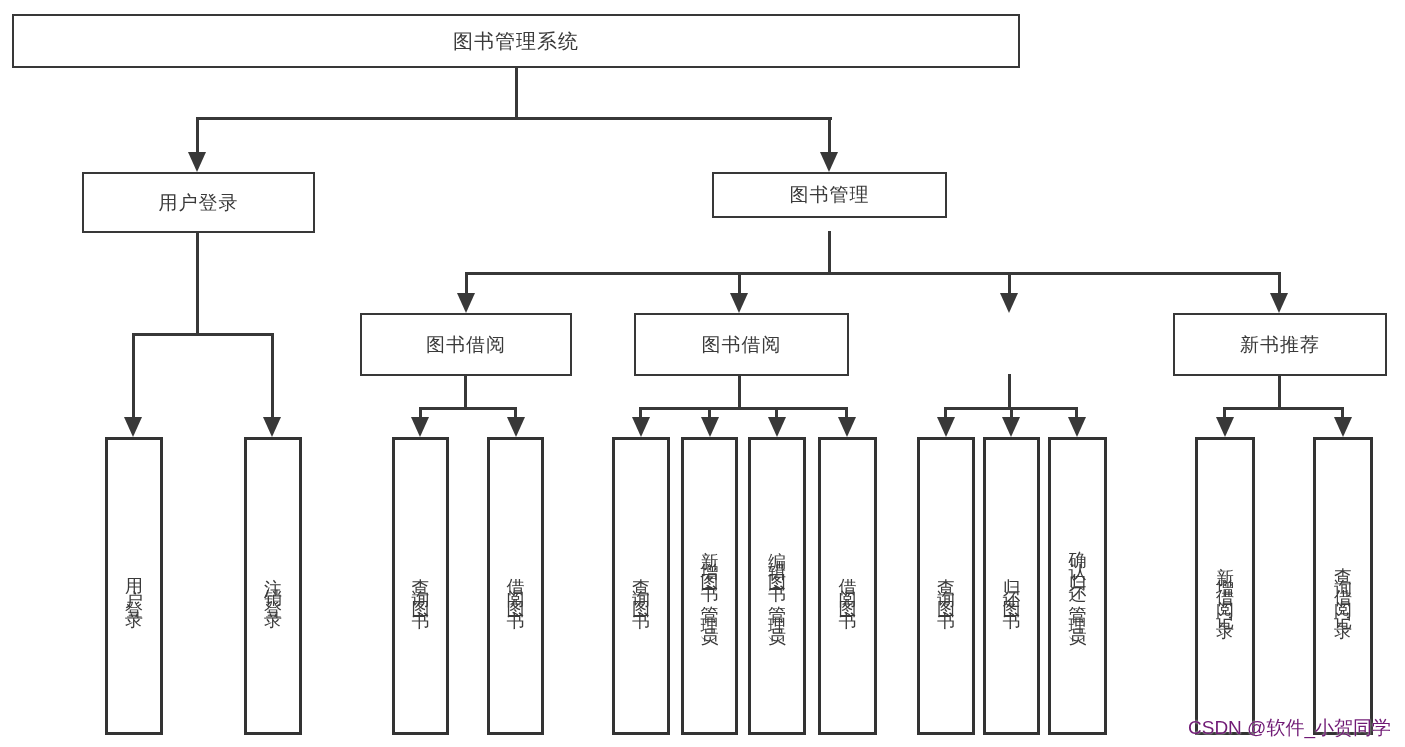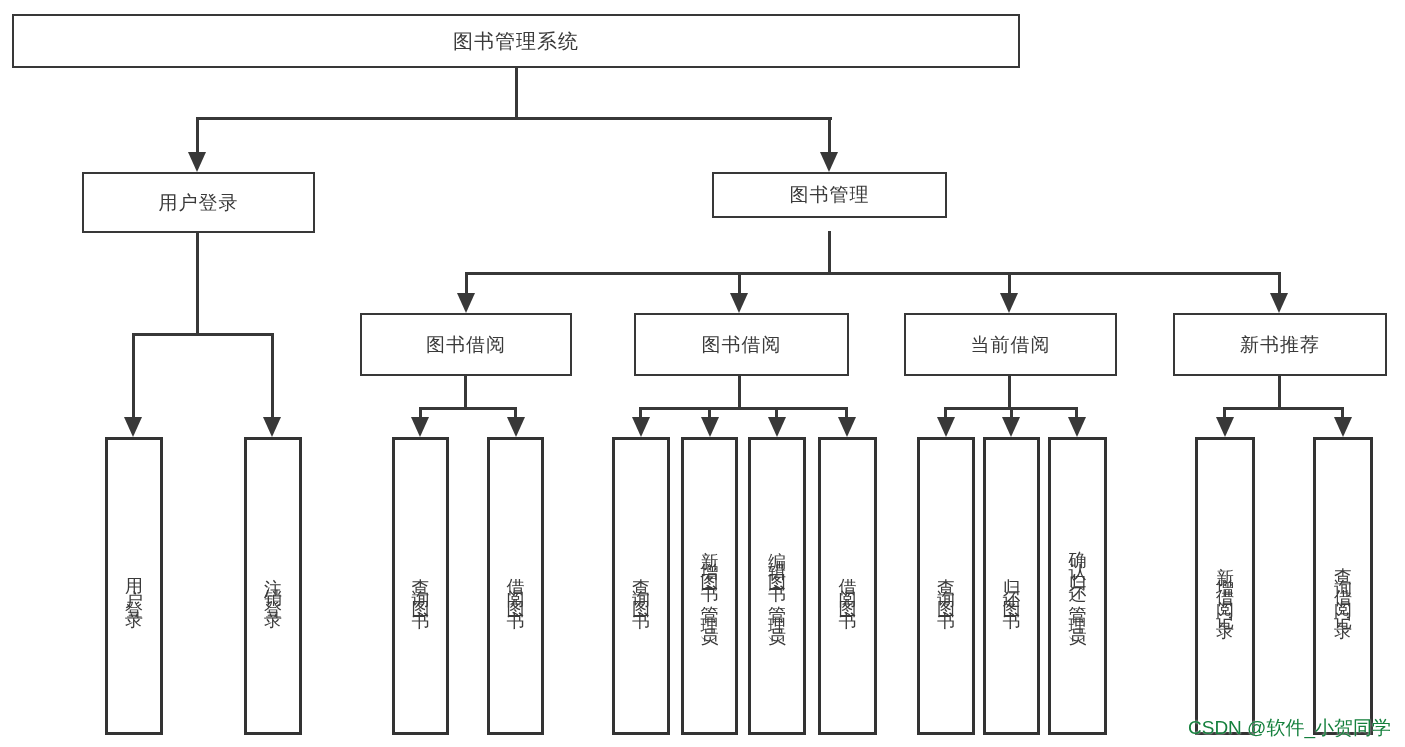--- a/index.html
+++ b/index.html
@@ -24,21 +24,21 @@
   }
   .vline,.hline{position:absolute;background:#383838;}
   .vline{width:3px;}
   .hline{height:3px;}
   .arrow{
     position:absolute;width:0;height:0;
     border-left:9px solid transparent;border-right:9px solid transparent;
     border-top:20px solid #383838;
   }
   .watermark{
-    position:absolute;left:1188px;top:715px;font-size:19px;color:#15803d;
+    position:absolute;left:1188px;top:715px;font-size:19px;color:#701a75;
     text-shadow:0 0 2px #ffffff;white-space:nowrap;z-index:5;
   }
 </style>
 </head>
 <body>
 
 <div class="canvas">
 
   <div class="node root" style="left:12px;top:14px;width:1008px;height:54px;">
     <span>图书管理系统</span>
@@ -74,23 +74,20 @@
   <div class="vline" style="left:1008px;top:272px;height:24px;"></div>
   <div class="arrow" style="left:1000px;top:293px;"></div>
   <div class="vline" style="left:1278px;top:272px;height:24px;"></div>
   <div class="arrow" style="left:1270px;top:293px;"></div>
 
   <div class="node" style="left:360px;top:313px;width:212px;height:63px;">
     <span>图书借阅</span>
   </div>
   <div class="node" style="left:634px;top:313px;width:215px;height:63px;">
     <span>图书借阅</span>
-  </div>
-  <div class="node" style="left:904px;top:313px;width:213px;height:63px;">
-    <span>当前借阅</span>
   </div>
   <div class="node" style="left:1173px;top:313px;width:214px;height:63px;">
     <span>新书推荐</span>
   </div>
 
   <div class="vline" style="left:464px;top:374px;height:36px;"></div>
   <div class="hline" style="left:419px;top:407px;width:98px;"></div>
   <div class="vline" style="left:419px;top:407px;height:12px;"></div>
   <div class="arrow" style="left:411px;top:417px;"></div>
   <div class="vline" style="left:514px;top:407px;height:12px;"></div>

